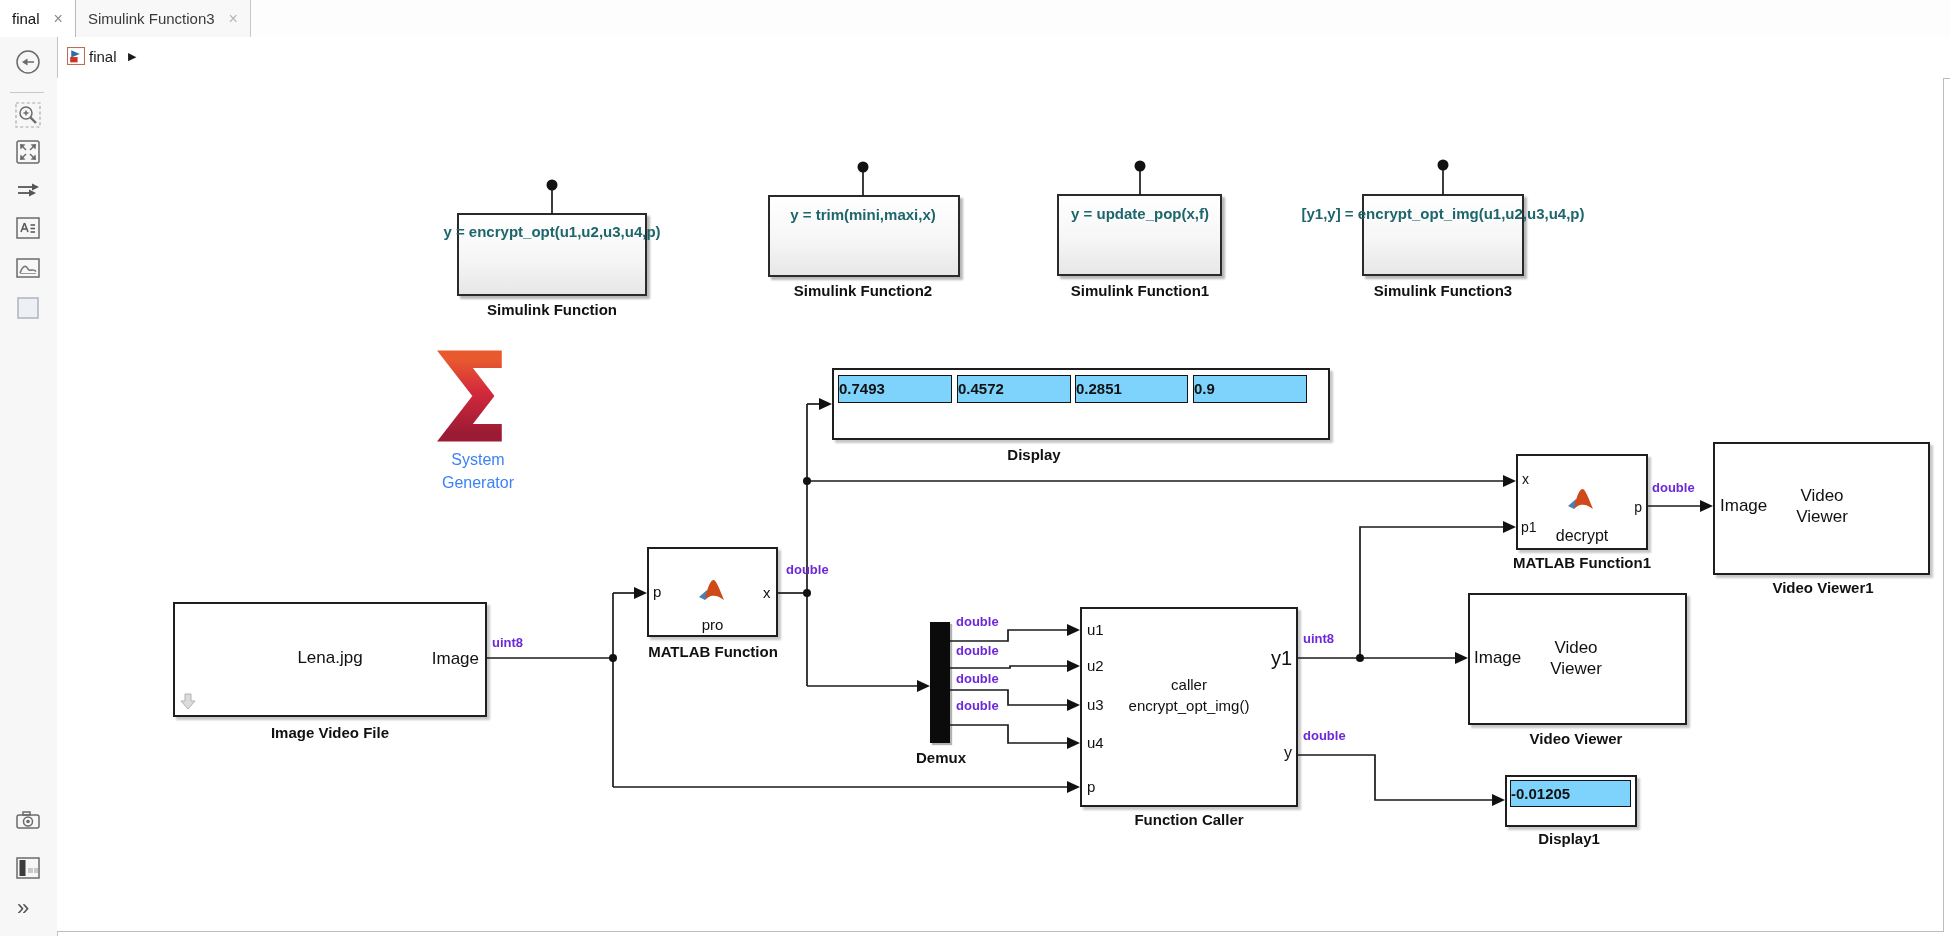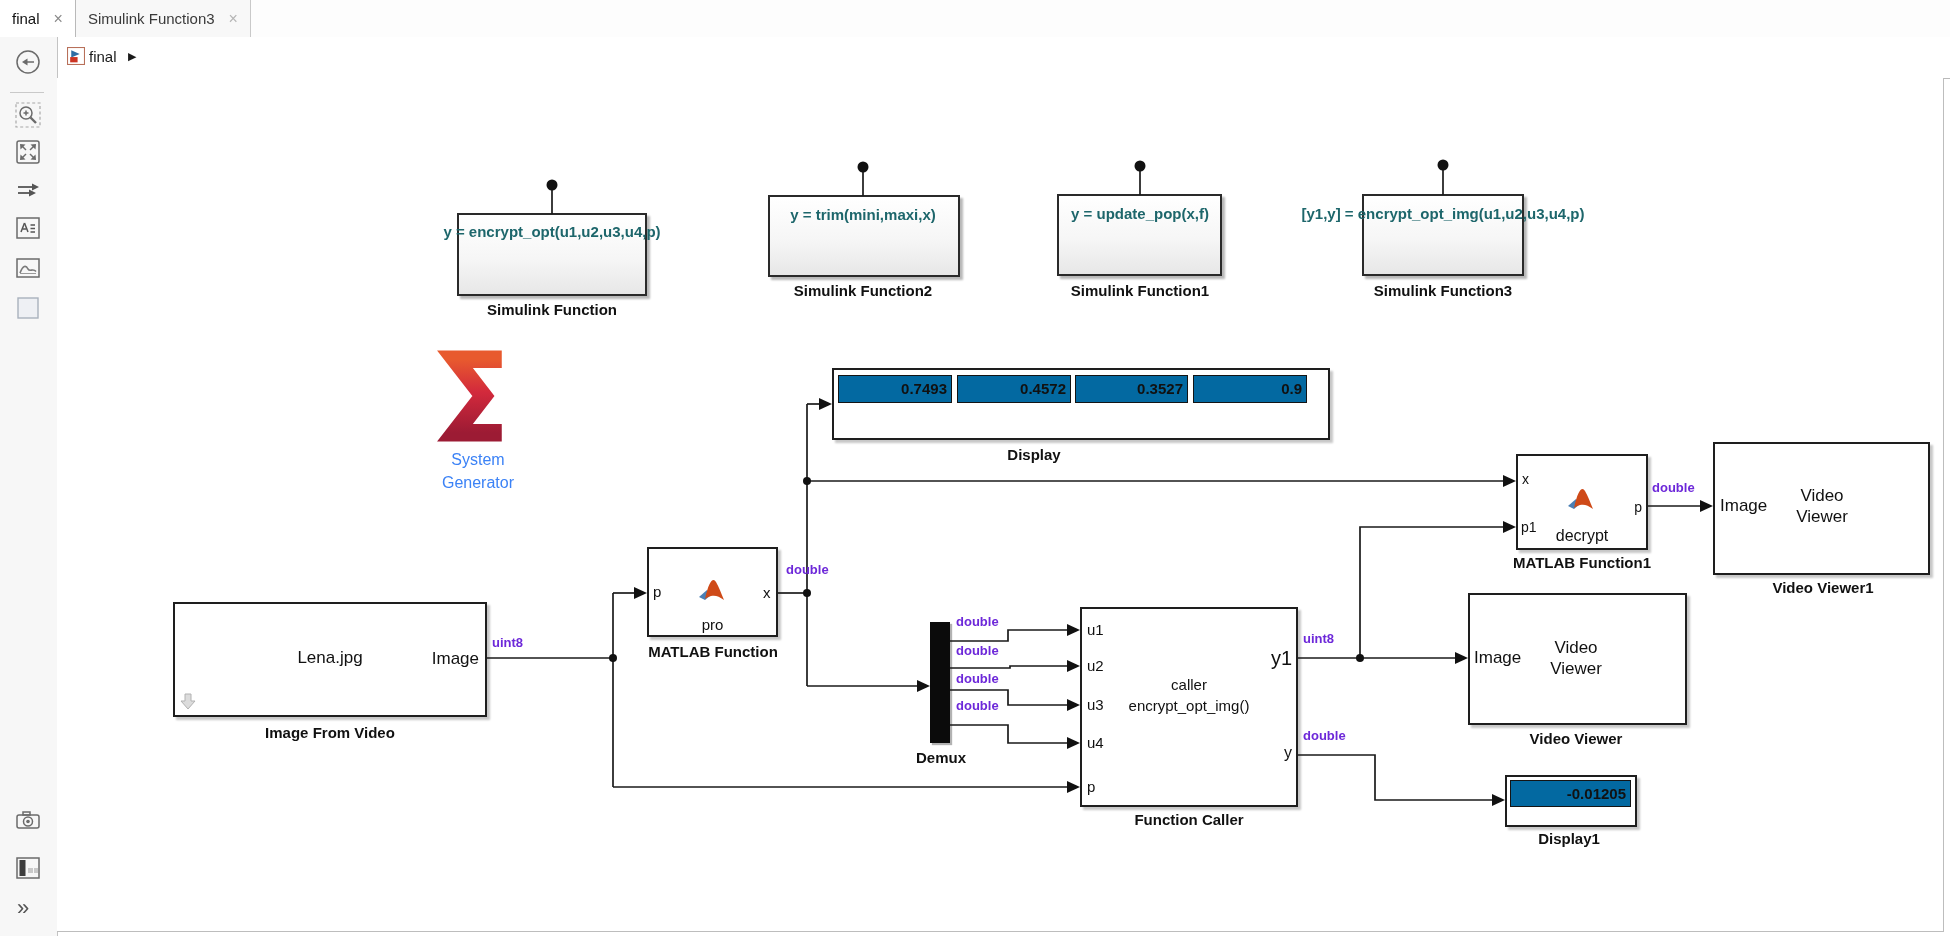--- a/index.html
+++ b/index.html
@@ -30,22 +30,22 @@
   
   .canvas{position:absolute;left:57px;top:78px;width:1886px;height:853px;background:#ffffff;
           border-right:1px solid #bdbdbd;border-bottom:1px solid #bdbdbd;}
   svg.wires{position:absolute;left:0;top:0;width:1950px;height:936px;pointer-events:none;z-index:3;}
 
   
   .blk{position:absolute;background:#ffffff;border:2px solid #1e1e1e;
        box-shadow:3px 3px 2px rgba(0,0,0,0.22);z-index:2;box-sizing:border-box;}
   .sfblk{position:absolute;background:linear-gradient(180deg,#ffffff 0%,#f6f6f6 55%,#e7e7e7 100%);
        border:2px solid #2a2a2a;box-shadow:3px 3px 2px rgba(0,0,0,0.28);z-index:2;box-sizing:border-box;}
-  .dinner{position:absolute;border:1.5px solid #141414;background:#0369a1;box-sizing:border-box;
-          font-size:15px;font-weight:600;text-align:right;padding-right:4px;line-height:25px;z-index:4;}
+  .dinner{position:absolute;border:1.5px solid #141414;background:#7dd3fc;box-sizing:border-box;
+          font-size:15px;font-weight:600;padding-right:10px;line-height:25px;z-index:4;}
   .demuxbar{position:absolute;left:930px;top:622px;width:20px;height:121px;background:#0b0b0b;
             box-shadow:2px 2px 1px rgba(0,0,0,0.3);z-index:2;}
 
   
   .cap{position:absolute;text-align:center;font-size:15px;color:#111;z-index:4;font-weight:bold;}
   .sig{position:absolute;text-align:center;font-weight:bold;font-size:15px;color:#1d666b;z-index:4;white-space:nowrap;}
   .sg{position:absolute;font-size:13px;font-weight:600;color:#6d28d9;z-index:4;white-space:nowrap;}
   .pl{position:absolute;font-size:15px;color:#111;z-index:4;white-space:nowrap;}
   .pl17{position:absolute;font-size:17px;color:#111;z-index:4;white-space:nowrap;}
   .center{text-align:center;}
@@ -229,31 +229,31 @@
     <path d="M82,11 L26,11 L60,55 L26,99 L82,99" fill="none" stroke="url(#xg)" stroke-width="21" stroke-linejoin="miter"></path>
   </svg>
   <div class="sysgenlbl">
     <div>System</div>
     <div>Generator</div>
   </div>
 
   <div class="blk" style="left:832px;top:368px;width:498px;height:72px"></div>
   <div class="dinner" style="left:838px;top:375px;width:114px;height:28px">0.7493</div>
   <div class="dinner" style="left:957px;top:375px;width:114px;height:28px">0.4572</div>
-  <div class="dinner" style="left:1075px;top:375px;width:113px;height:28px">0.3527</div>
+  <div class="dinner" style="left:1075px;top:375px;width:113px;height:28px">0.2851</div>
   <div class="dinner" style="left:1193px;top:375px;width:114px;height:28px">0.9</div>
   <div class="cap" style="left:924px;top:446px;width:220px">Display</div>
 
   <div class="blk" style="left:173px;top:602px;width:314px;height:115px"></div>
   <div class="pl17 center" style="left:173px;top:648px;width:314px">Lena.jpg</div>
   <div class="pl17" style="left:173px;top:649px;width:306px;text-align:right">Image</div>
   <svg class="abs" style="left:178px;top:692px;width:20px;height:20px;z-index:4" viewBox="0 0 20 20">
     <polygon points="7,2 13,2 13,9 17,9 10,17 3,9 7,9" fill="#dcdcdc" stroke="#b2b2b2" stroke-width="1"></polygon>
   </svg>
-  <div class="cap" style="left:220px;top:724px;width:220px">Image From Video</div>
+  <div class="cap" style="left:220px;top:724px;width:220px">Image Video File</div>
   <div class="sg" style="left:492px;top:635px">uint8</div>
 
   <div class="blk" style="left:647px;top:547px;width:131px;height:90px"></div>
   <div class="pl" style="left:653px;top:583px">p</div>
   <div class="pl" style="left:763px;top:584px">x</div>
   <svg class="abs" style="left:697px;top:575px;width:32px;height:30px;z-index:4" viewBox="0 0 32 30">
     <polygon points="2,22 10,15 14,20 8,25" fill="#4a7fb5"></polygon>
     <path d="M8,24 C12,6 16,2 19,7 C22,12 24,18 27,25 C22,21 18,20 14,21 C11,22 9,23 8,24 Z" fill="#cf4a18"></path>
   </svg>
   <div class="pl center" style="left:647px;top:616px;width:131px">pro</div>

